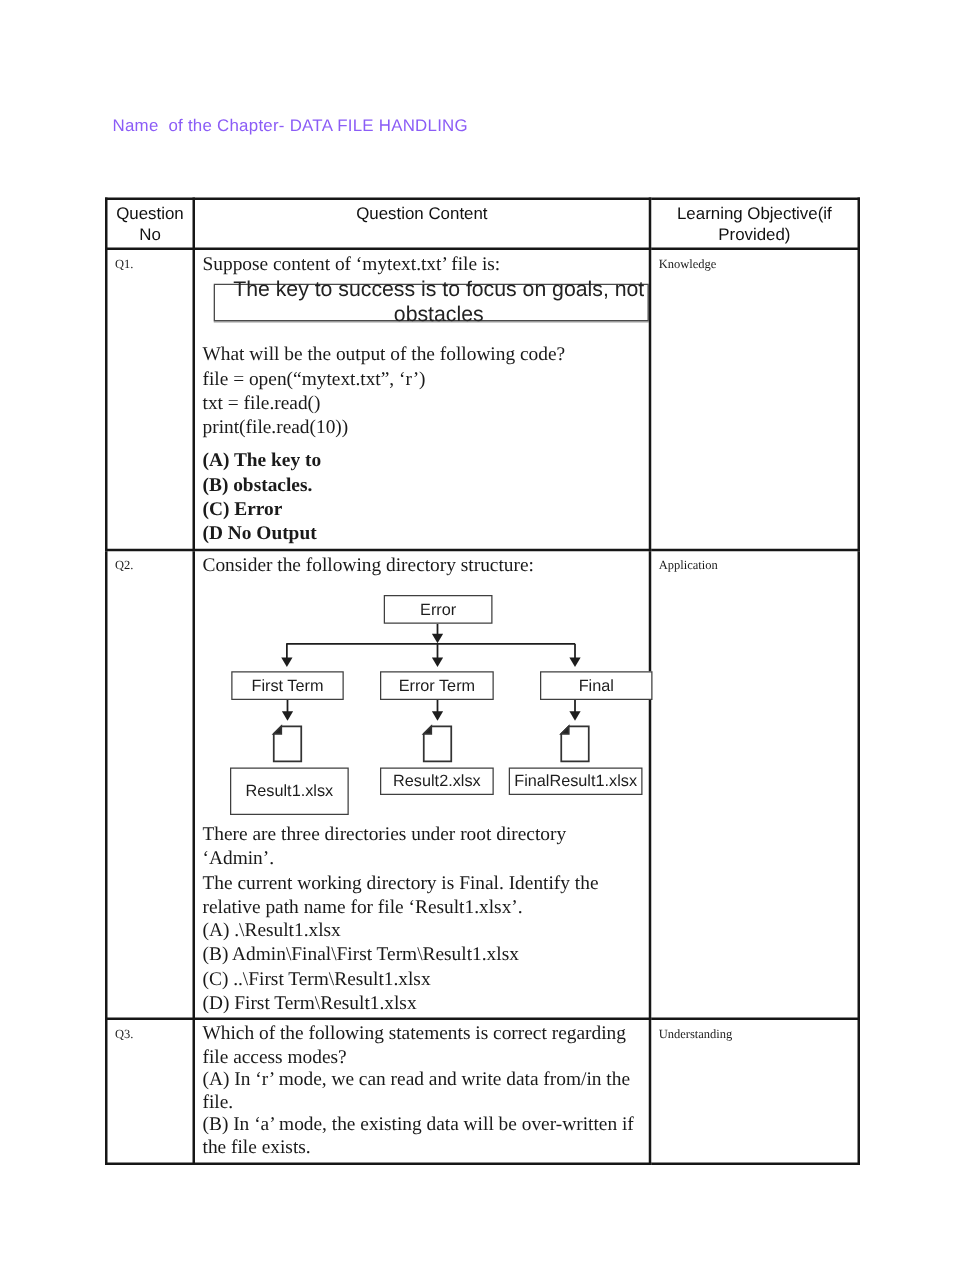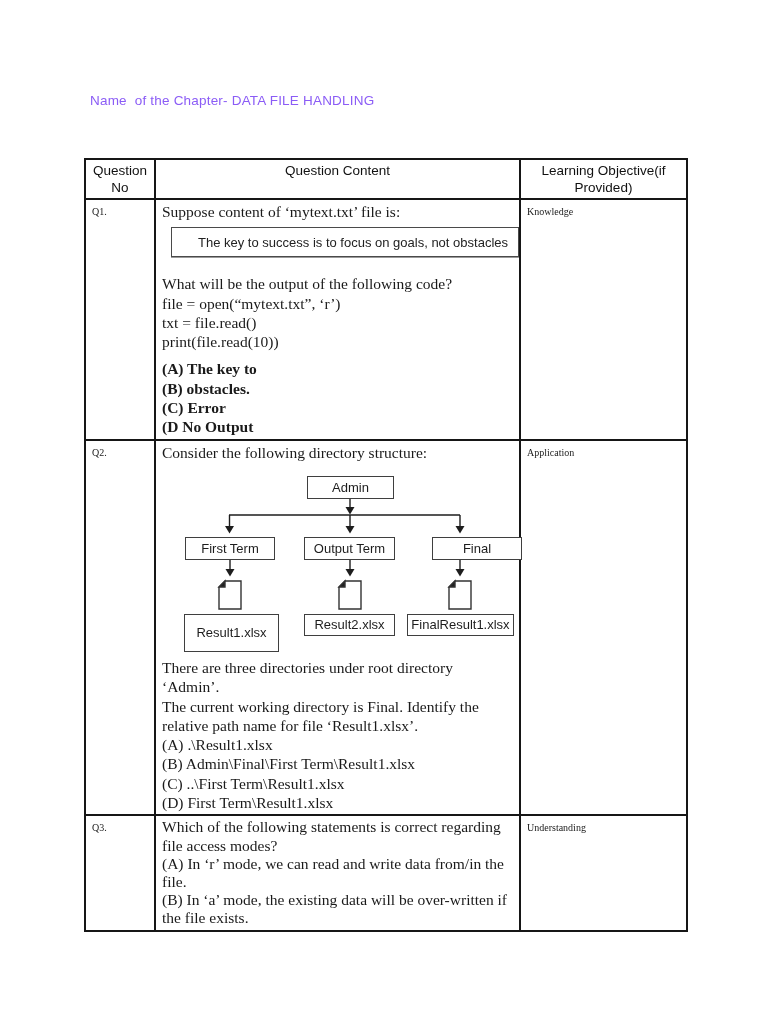--- a/index.html
+++ b/index.html
@@ -21,22 +21,22 @@
   }
   .qtable th{
     font-family:"Liberation Sans",sans-serif;font-size:13.5px;font-weight:normal;
     text-align:center;line-height:17px;padding-top:2px;color:#111;
   }
   .qno,.obj{font-size:10px;line-height:19px;padding-top:2px;}
   .body-text{font-size:15.5px;line-height:19.3px;white-space:pre-line;}
   .q3-text{line-height:18.2px;}
   .quote-box{
     margin:6px -6px 0 9px;height:28px;border:1.5px solid #4a4a4a;
-    display:flex;align-items:center;padding-left:26px;background:#fff;
-    font-family:"Liberation Sans",sans-serif;font-size:13px;color:#222;
+    display:flex;align-items:center;padding-left:12px;background:#fff;
+    font-family:"Liberation Sans",sans-serif;font-size:17px;color:#222;
     box-shadow:0 1px 0 #9a9a9a;
     text-align:center;
   }
   .code-block{margin-top:17px;}
   .options-block{margin-top:8px;font-weight:bold;}
   .para-block{margin-top:18px;}
   
   .diagram{
     position:relative;height:172px;margin-top:6px;
     font-family:"Liberation Sans",sans-serif;
@@ -118,23 +118,23 @@
               <polygon points="7,1 23,1 23,29 1,29 1,7" fill="#fff"></polygon>
               <polygon points="7,1 1,7 7,7" fill="#222"></polygon>
             </g>
             <g transform="translate(286,112)">
               <polygon points="7,1 23,1 23,29 1,29 1,7" fill="#fff"></polygon>
               <polygon points="7,1 1,7 7,7" fill="#222"></polygon>
             </g>
           </g>
         </svg>
 
-        <div class="dbox" style="left:145px;top:8px;width:87px;height:23px;">Admin</div>
+        <div class="dbox" style="left:145px;top:8px;width:87px;height:23px;">Error</div>
         <div class="dbox" style="left:23px;top:69px;width:90px;height:23px;">First Term</div>
-        <div class="dbox" style="left:142px;top:69px;width:91px;height:23px;">Output Term</div>
+        <div class="dbox" style="left:142px;top:69px;width:91px;height:23px;">Error Term</div>
         <div class="dbox" style="left:270px;top:69px;width:90px;height:23px;">Final</div>
         <div class="dbox" style="left:22px;top:146px;width:95px;height:38px;">Result1.xlsx</div>
         <div class="dbox" style="left:142px;top:146px;width:91px;height:22px;">Result2.xlsx</div>
         <div class="dbox" style="left:245px;top:146px;width:107px;height:22px;">FinalResult1.xlsx</div>
       </div>
 
       <div class="body-text para-block">There are three directories under root directory ‘Admin’.
 The current working directory is Final. Identify the
 relative path name for file ‘Result1.xlsx’.
 (A) .\Result1.xlsx

